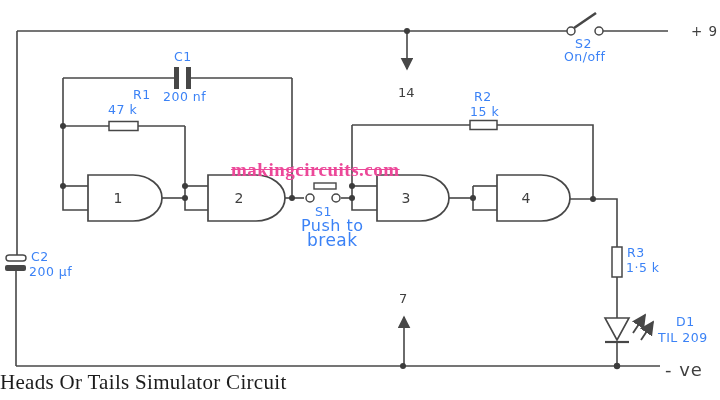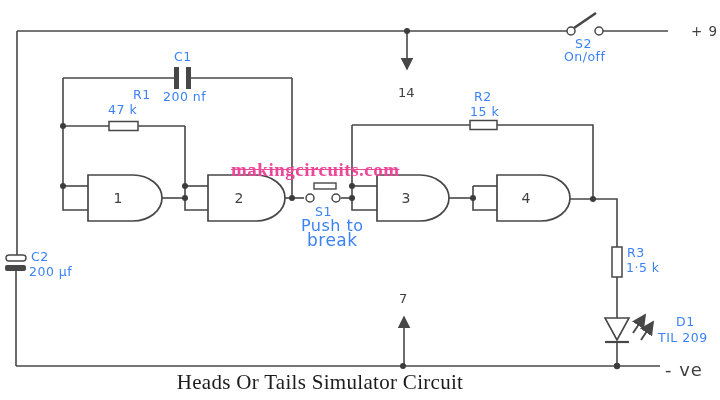--- a/index.html
+++ b/index.html
@@ -16,21 +16,21 @@
     position:absolute;width:30px;text-align:center;color:#3f3f3f;
     font-size:14px;line-height:16px;letter-spacing:0;
   }
   .pin-num{position:absolute;color:#3f3f3f;font-size:13px;white-space:nowrap;}
   #watermark{
     position:absolute;left:231px;top:159px;
     font-family:"Liberation Serif", serif;font-weight:bold;font-size:19px;
     color:#ec4899;text-decoration:line-through;letter-spacing:0.5px;
   }
   #caption{
-    position:absolute;left:0;top:370px;width:640px;text-align:center;
+    position:absolute;left:0;top:370px;width:640px;
     font-family:"Liberation Serif", serif;font-size:21px;color:#1c1c1c;
     letter-spacing:0.3px;
   }
   #pwr-pos{position:absolute;left:670px;top:23px;font-size:13.5px;color:#3f3f3f;letter-spacing:1px;white-space:nowrap;margin-left:21px;}
   #pwr-neg{position:absolute;left:665px;top:359px;font-size:18px;color:#3f3f3f;letter-spacing:1px;white-space:nowrap;}
 </style>
 </head>
 <body>
 
 <div id="stage">

